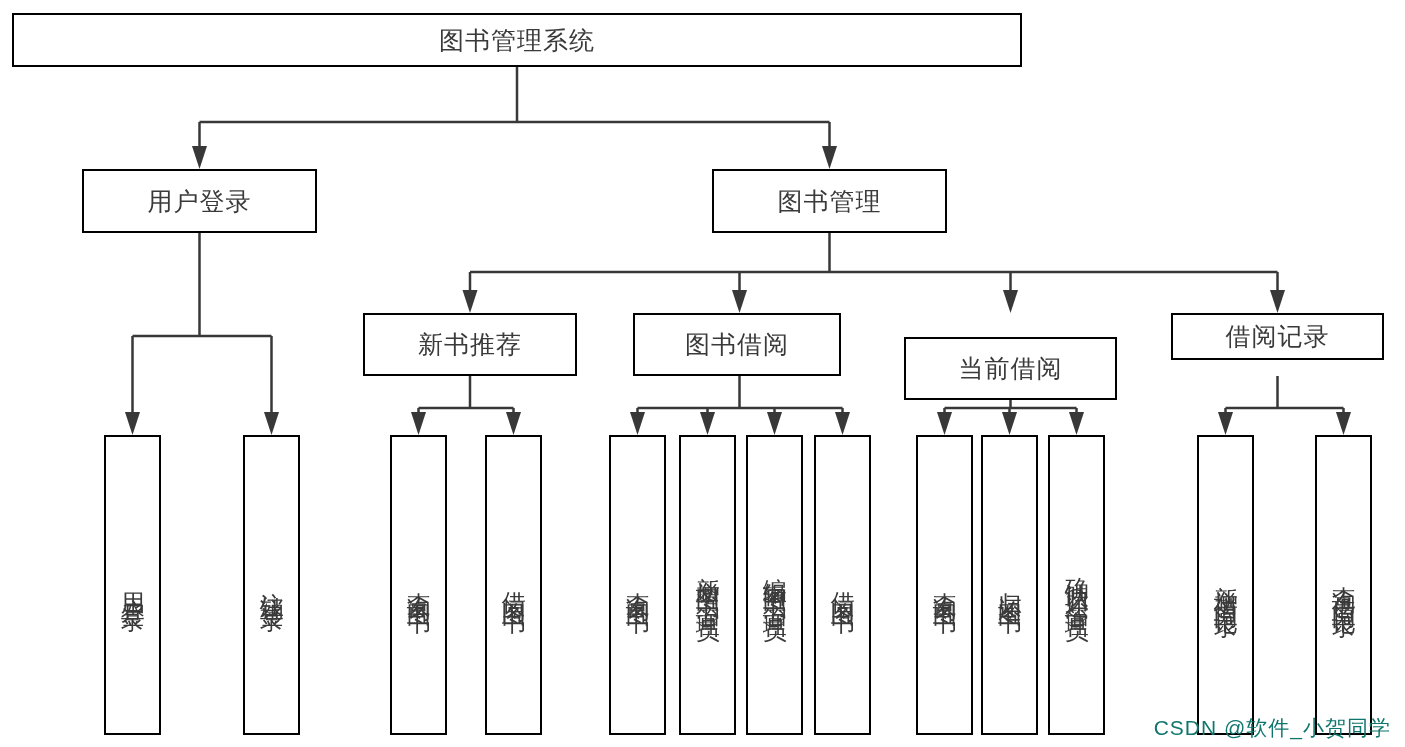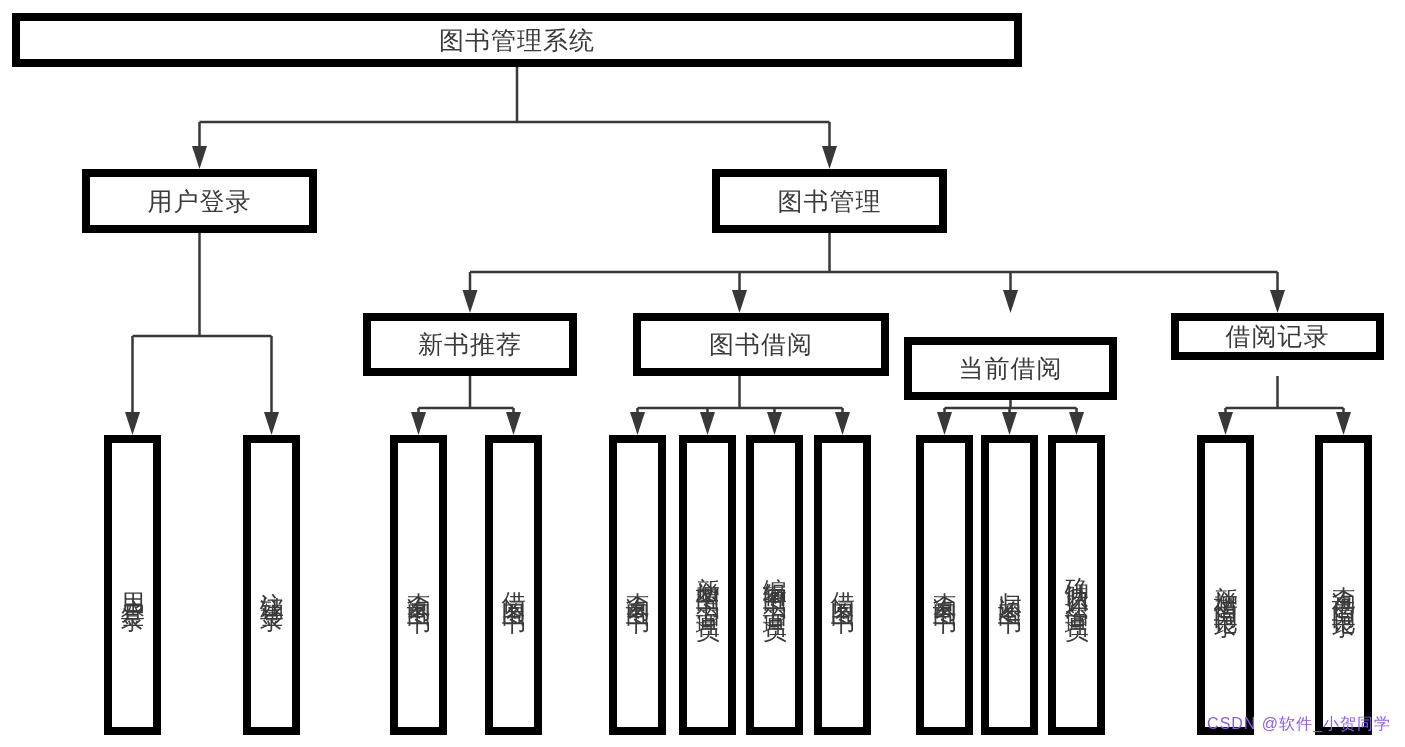--- a/index.html
+++ b/index.html
@@ -18,21 +18,21 @@
   }
   .wire {
     fill: none;
     stroke: #383838;
     stroke-width: 2.5;
   }
   .head { fill: #383838; stroke: none; }
   .node {
     position: absolute;
     box-sizing: border-box;
-    border: 8px solid #000000;
+    border: 2px solid #000000;
     background: #ffffff;
     display: flex;
     align-items: center;
     justify-content: center;
     color: #3a3a3a;
     font-size: 25px;
     letter-spacing: 1px;
     white-space: nowrap;
   }
   .leaf { font-size: 24px; }
@@ -40,22 +40,22 @@
     writing-mode: vertical-lr;
     text-orientation: mixed;
     letter-spacing: 6px;
     line-height: 1.1;
     white-space: nowrap;
   }
   .watermark {
     position: absolute;
     top: 714px;
     right: 14px;
-    font-size: 16px;
-    color: #8b5cf6;
+    font-size: 21px;
+    color: #0f766e;
     letter-spacing: 1px;
   }
 </style>
 </head>
 <body>
 
 <div class="stage">
 
   <svg class="wires" viewBox="0 0 1405 747" xmlns="http://www.w3.org/2000/svg">
 
@@ -92,21 +92,21 @@
     <polygon class="head" points="1218,412 1233,412 1225.5,435"></polygon>
     <polygon class="head" points="1336,412 1351,412 1343.5,435"></polygon>
   </svg>
 
   <div class="node" style="left:12px; top:13px; width:1010px; height:54px;">图书管理系统</div>
 
   <div class="node" style="left:82px; top:169px; width:235px; height:64px;">用户登录</div>
   <div class="node" style="left:363px; top:313px; width:214px; height:63px;">新书推荐</div>
 
   <div class="node" style="left:712px; top:169px; width:235px; height:64px;">图书管理</div>
-  <div class="node" style="left:633px; top:313px; width:256px; height:63px;">图书借阅</div>
+  <div class="node" style="left:633px; top:313px; width:208px; height:63px;">图书借阅</div>
   <div class="node" style="left:904px; top:313px; width:213px; height:63px;margin-top:24px;">当前借阅</div>
   <div class="node" style="left:1171px; top:313px; width:213px; height:47px;">借阅记录</div>
 
   <div class="node leaf" style="left:104px; top:435px; width:57px; height:300px;">
     <span class="vtext">用户登录</span>
   </div>
   <div class="node leaf" style="left:243px; top:435px; width:57px; height:300px;">
     <span class="vtext">注销登录</span>
   </div>
 

